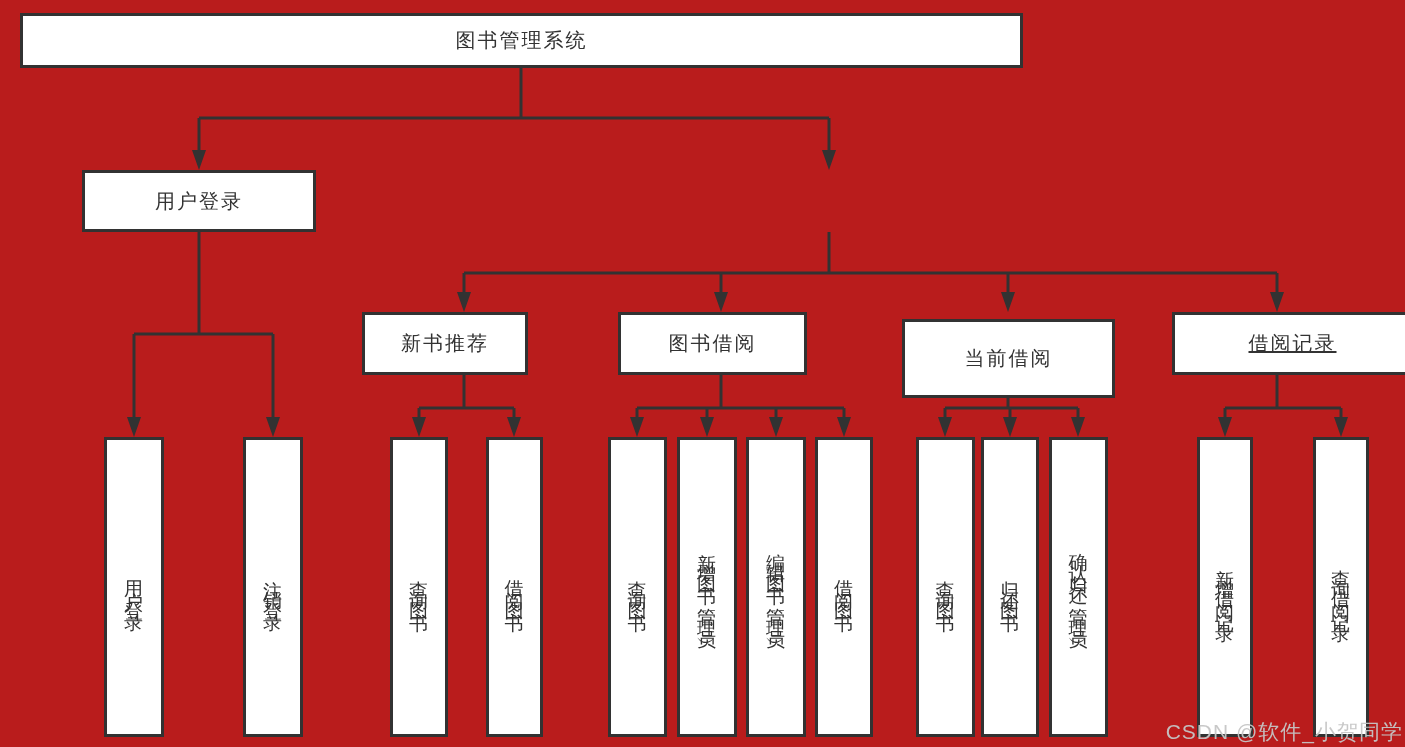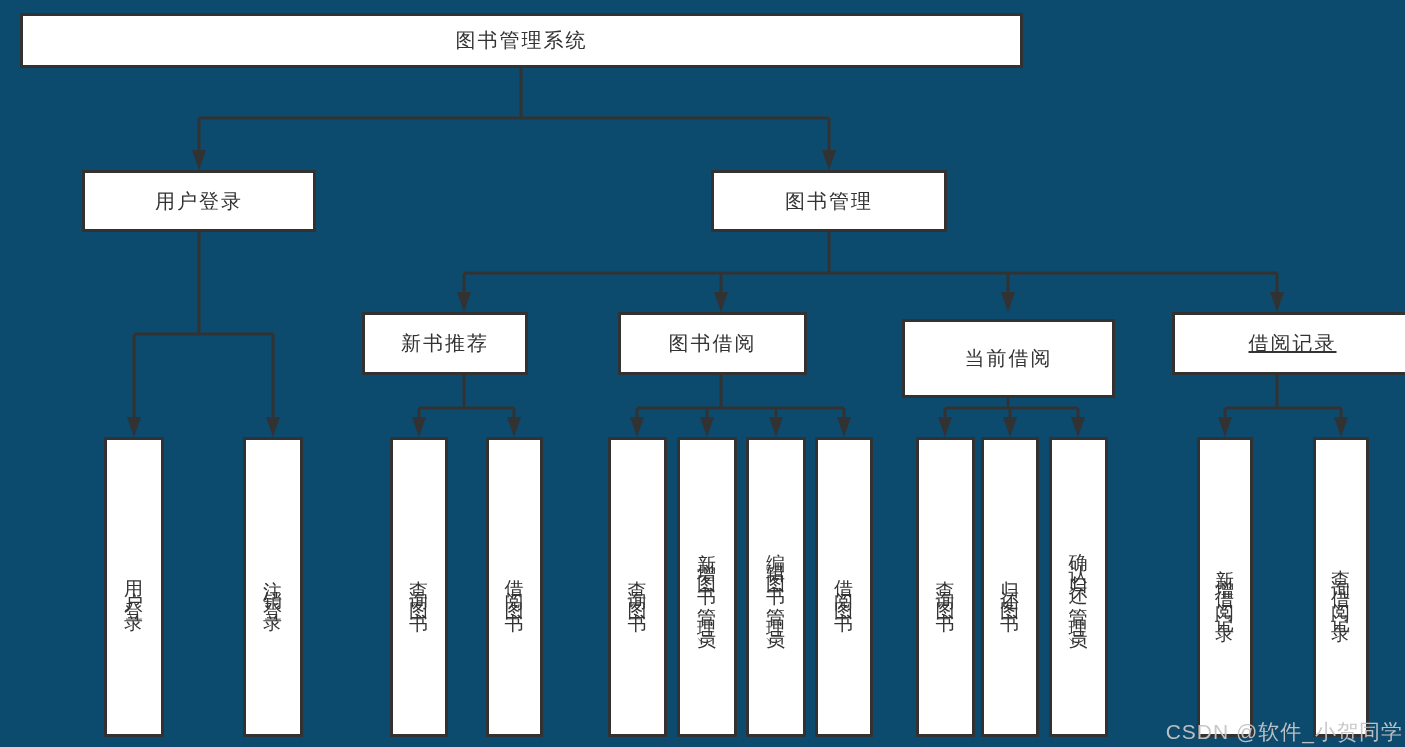--- a/index.html
+++ b/index.html
@@ -5,21 +5,21 @@
   html, body {
     margin: 0;
     padding: 0;
     background: #ffffff;
     font-family: "Liberation Sans", "DejaVu Sans", sans-serif;
   }
   .canvas {
     position: relative;
     width: 1405px;
     height: 747px;
-    background: #0c4a6e;
+    background: #b91c1c;
     overflow: hidden;
   }
   svg.connectors {
     position: absolute;
     left: 0; top: 0;
     width: 1405px;
     height: 747px;
     z-index: 1;
   }
   .node {
@@ -129,23 +129,20 @@
     </g>
   </svg>
 
   <div class="node" style="left:20px; top:13px; width:1003px; height:55px;">
     <span class="hlabel">图书管理系统</span>
   </div>
 
   <div class="node" style="left:82px; top:170px; width:234px; height:62px;">
     <span class="hlabel">用户登录</span>
   </div>
-  <div class="node" style="left:711px; top:170px; width:236px; height:62px;">
-    <span class="hlabel">图书管理</span>
-  </div>
 
   <div class="node" style="left:362px; top:312px; width:166px; height:63px;">
     <span class="hlabel">新书推荐</span>
   </div>
   <div class="node" style="left:618px; top:312px; width:189px; height:63px;">
     <span class="hlabel">图书借阅</span>
   </div>
   <div class="node" style="left:902px; top:312px; width:213px; height:79px;margin-top:7px;">
     <span class="hlabel">当前借阅</span>
   </div>

